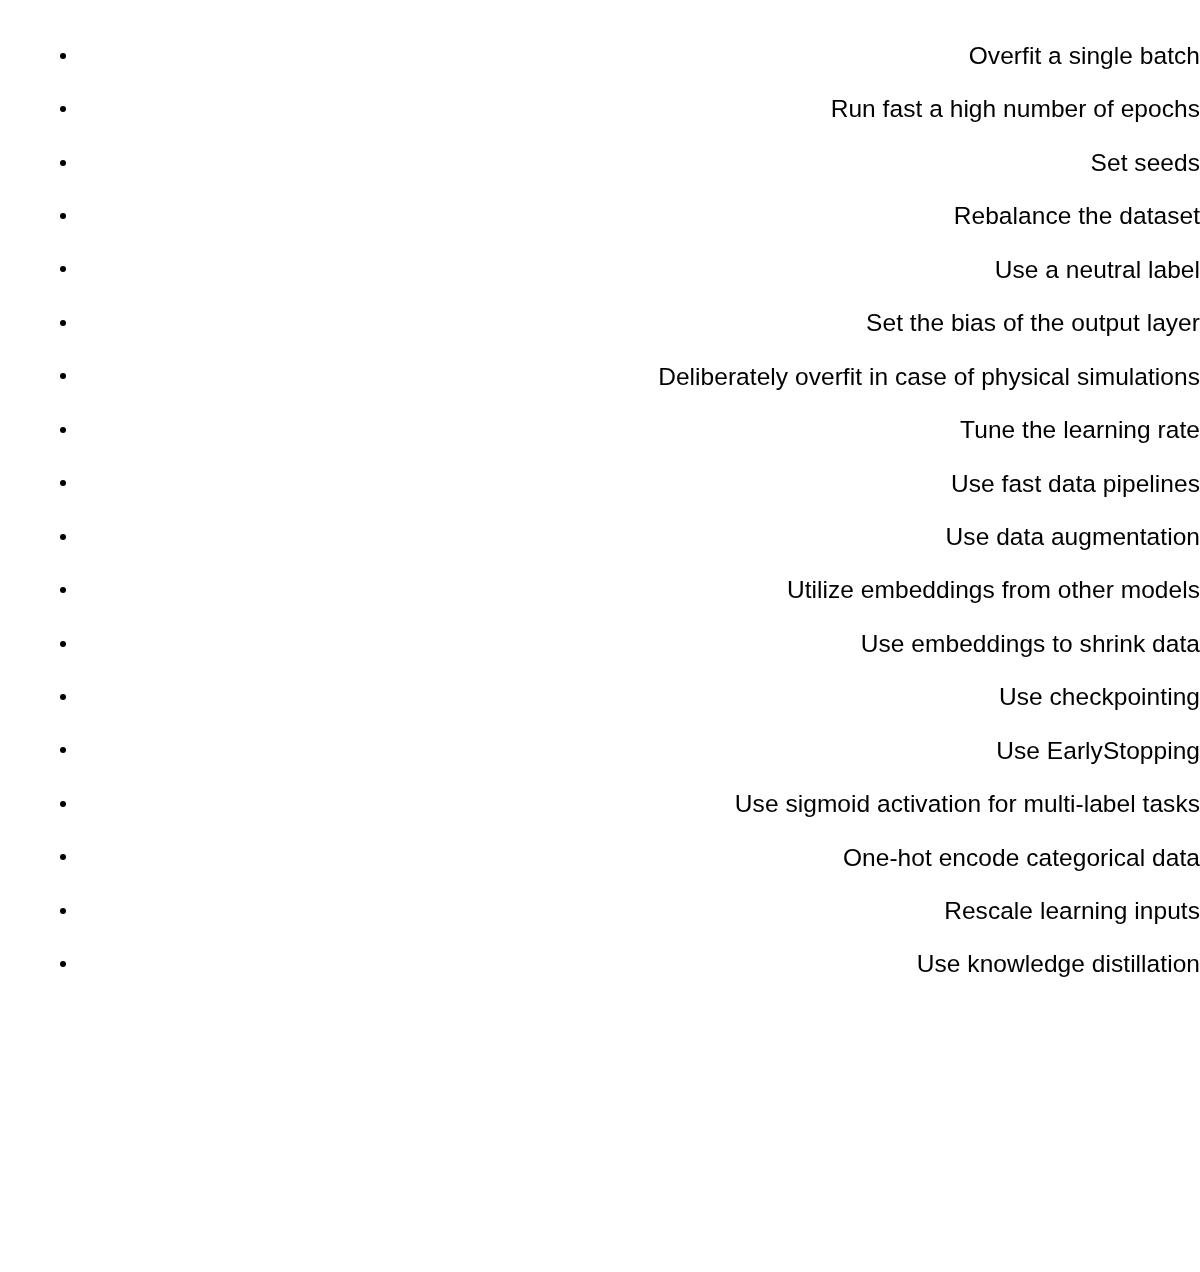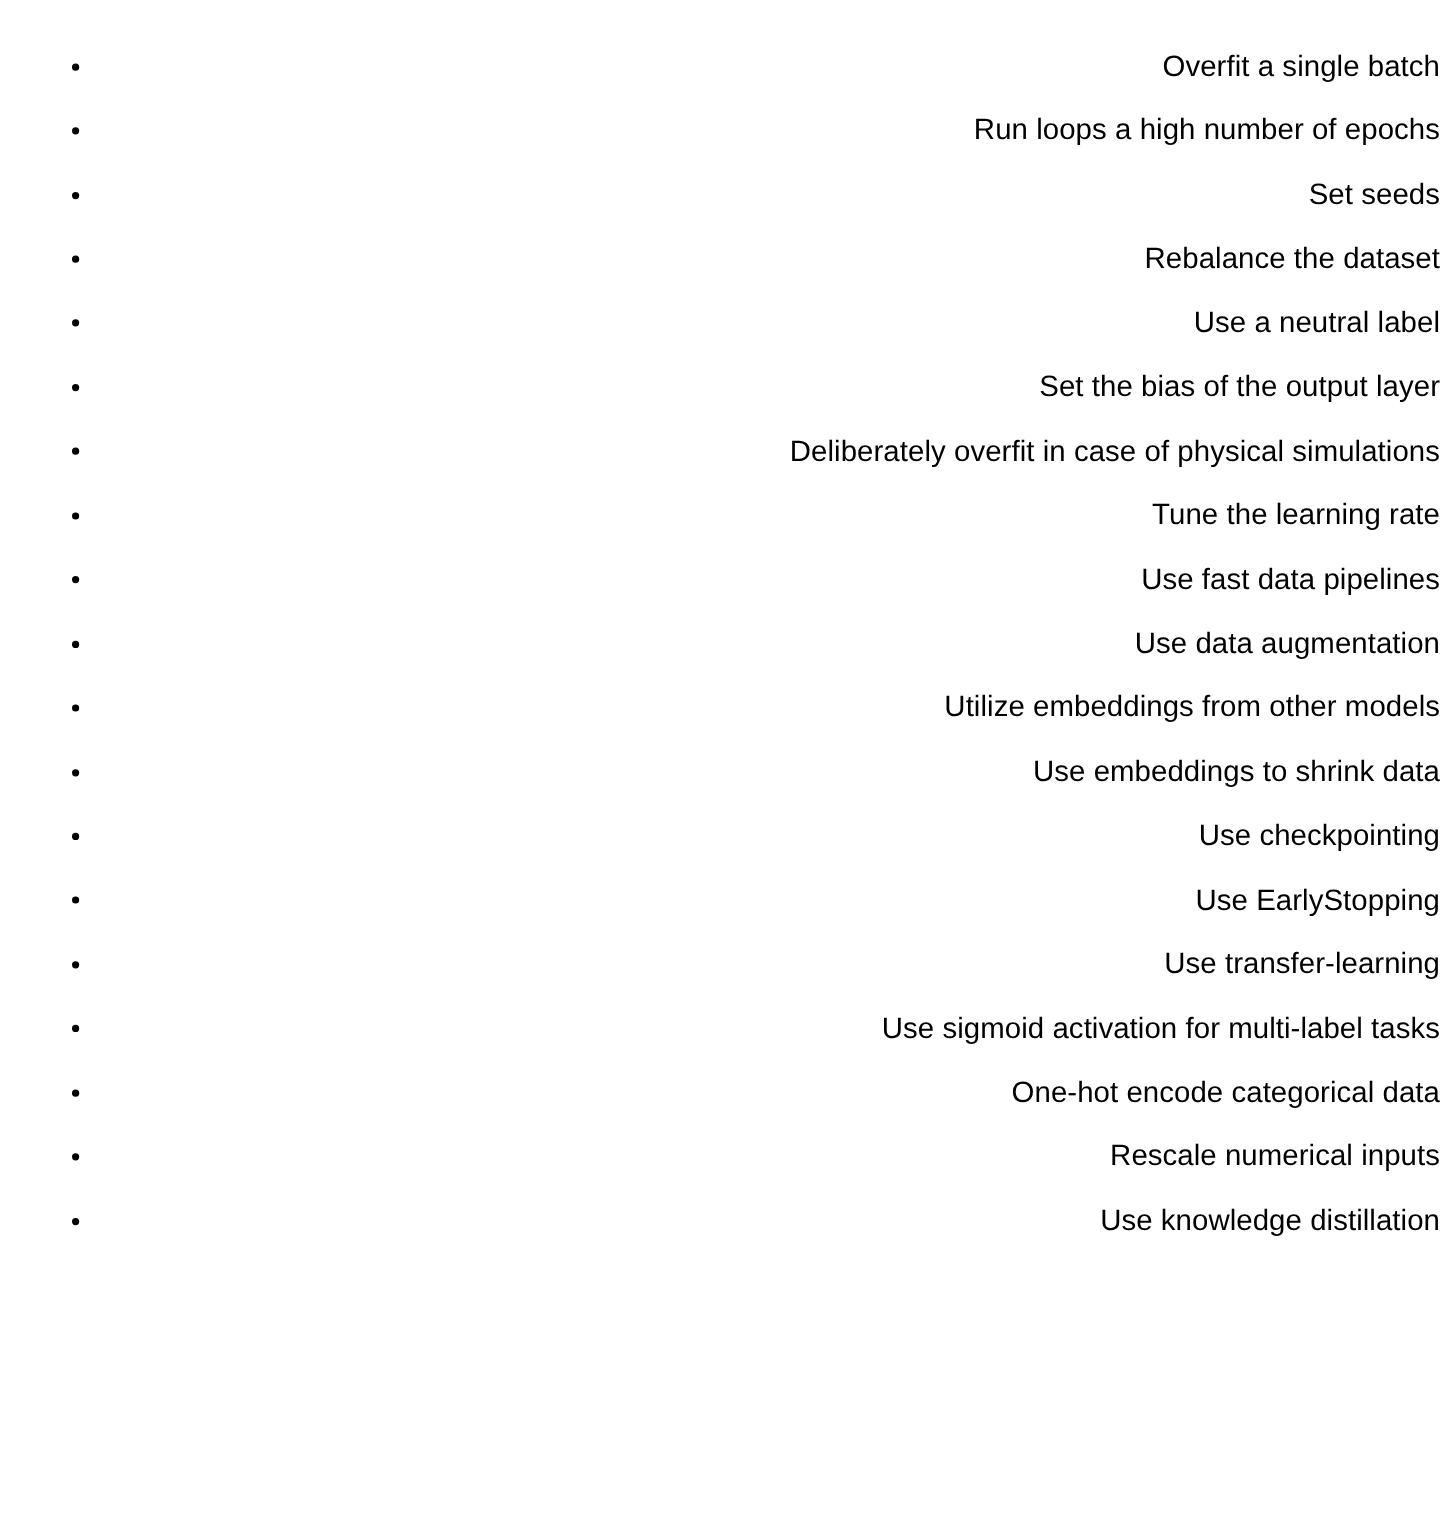--- a/index.html
+++ b/index.html
@@ -58,32 +58,31 @@
   .item-text {
     display: inline;
   }
 </style>
 </head>
 <body>
 
 <div id="document-root">
   <ul class="tips-list">
     <li><span class="item-text">Overfit a single batch</span></li>
-    <li><span class="item-text">Run loops a high number of epochs</span></li>
+    <li><span class="item-text">Run fast a high number of epochs</span></li>
     <li><span class="item-text">Set seeds</span></li>
     <li><span class="item-text">Rebalance the dataset</span></li>
     <li><span class="item-text">Use a neutral label</span></li>
     <li><span class="item-text">Set the bias of the output layer</span></li>
     <li><span class="item-text">Deliberately overfit in case of physical simulations</span></li>
     <li><span class="item-text">Tune the learning rate</span></li>
     <li><span class="item-text">Use fast data pipelines</span></li>
     <li><span class="item-text">Use data augmentation</span></li>
     <li><span class="item-text">Utilize embeddings from other models</span></li>
     <li><span class="item-text">Use embeddings to shrink data</span></li>
     <li><span class="item-text">Use checkpointing</span></li>
     <li><span class="item-text">Use EarlyStopping</span></li>
-    <li><span class="item-text">Use transfer‑learning</span></li>
     <li><span class="item-text">Use sigmoid activation for multi‑label tasks</span></li>
     <li><span class="item-text">One‑hot encode categorical data</span></li>
-    <li><span class="item-text">Rescale numerical inputs</span></li>
+    <li><span class="item-text">Rescale learning inputs</span></li>
     <li><span class="item-text">Use knowledge distillation</span></li>
   </ul>
 </div>
 
 </body></html>

